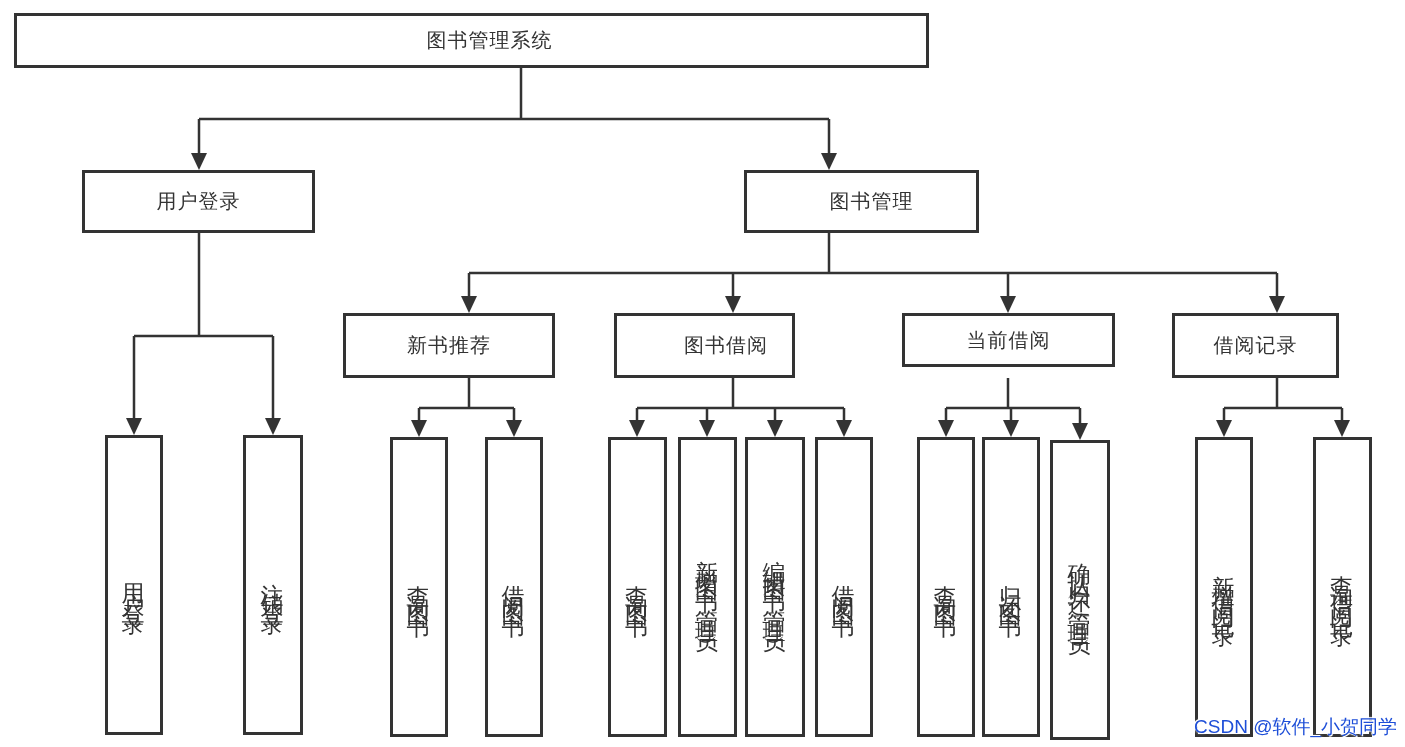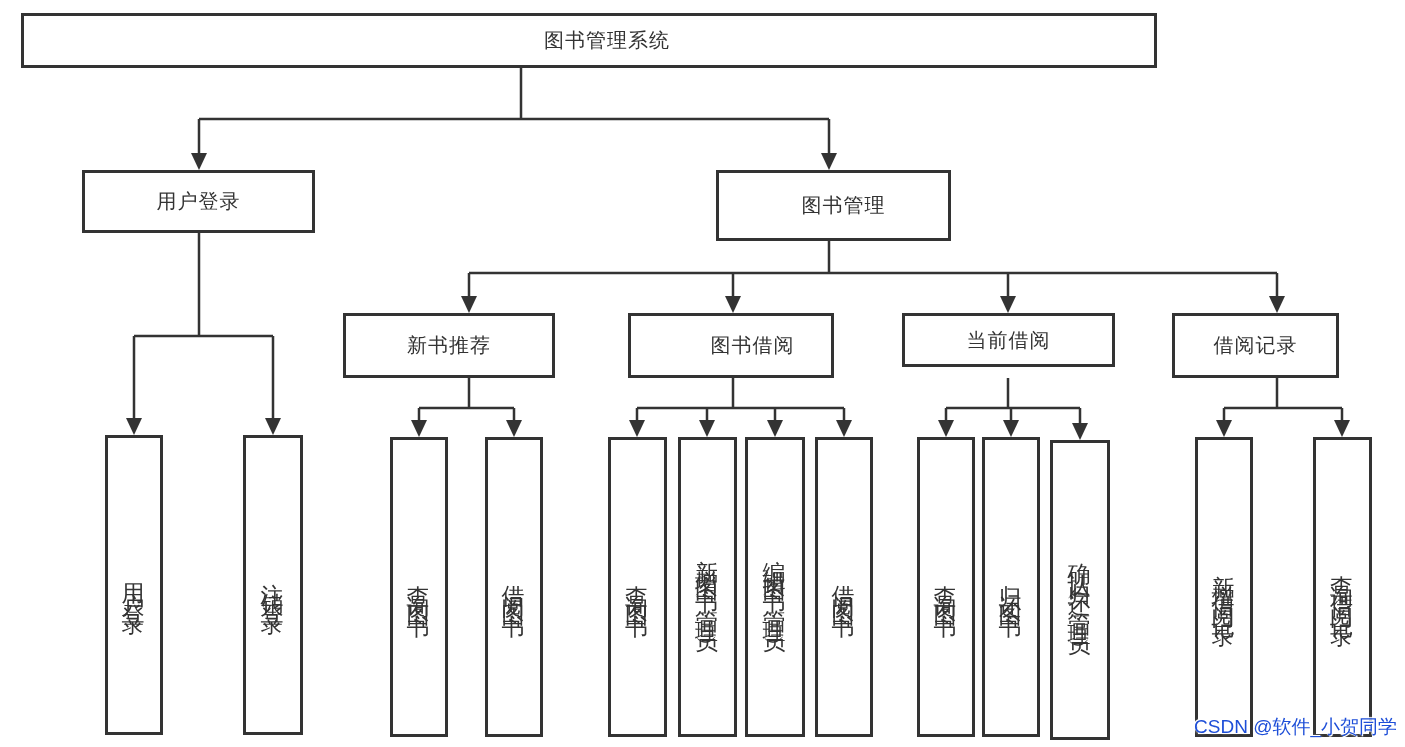--- a/index.html
+++ b/index.html
@@ -97,35 +97,35 @@
       <path d="M1003,420 L1019,420 L1011,437 Z" fill="#333333" stroke="none"></path>
       <path d="M1072,423 L1088,423 L1080,440 Z" fill="#333333" stroke="none"></path>
     </g>
     <g stroke="#333333" stroke-width="2.5">
       <path d="M1277,378 V408 M1224,408 H1342 M1224,408 V420 M1342,408 V420"></path>
       <path d="M1216,420 L1232,420 L1224,437 Z" fill="#333333" stroke="none"></path>
       <path d="M1334,420 L1350,420 L1342,437 Z" fill="#333333" stroke="none"></path>
     </g>
   </svg>
 
-  <div class="node" style="left:21px; top:13px; width:1136px; height:55px;padding-left:36px;">
+  <div class="node" style="left:14px; top:13px; width:915px; height:55px;padding-left:36px;">
     <span class="hlabel">图书管理系统</span>
   </div>
 
   <div class="node" style="left:82px; top:170px; width:233px; height:63px;">
     <span class="hlabel">用户登录</span>
   </div>
-  <div class="node" style="left:716px; top:170px; width:235px; height:71px;padding-left:20px;">
+  <div class="node" style="left:744px; top:170px; width:235px; height:63px;padding-left:20px;">
     <span class="hlabel">图书管理</span>
   </div>
 
   <div class="node" style="left:343px; top:313px; width:212px; height:65px;">
     <span class="hlabel">新书推荐</span>
   </div>
-  <div class="node" style="left:628px; top:313px; width:206px; height:65px;padding-left:43px;">
+  <div class="node" style="left:614px; top:313px; width:181px; height:65px;padding-left:43px;">
     <span class="hlabel">图书借阅</span>
   </div>
   <div class="node" style="left:902px; top:313px; width:213px; height:54px;">
     <span class="hlabel">当前借阅</span>
   </div>
   <div class="node" style="left:1172px; top:313px; width:167px; height:65px;">
     <span class="hlabel">借阅记录</span>
   </div>
 
   <div class="node" style="left:105px; top:435px; width:58px; height:300px;">

